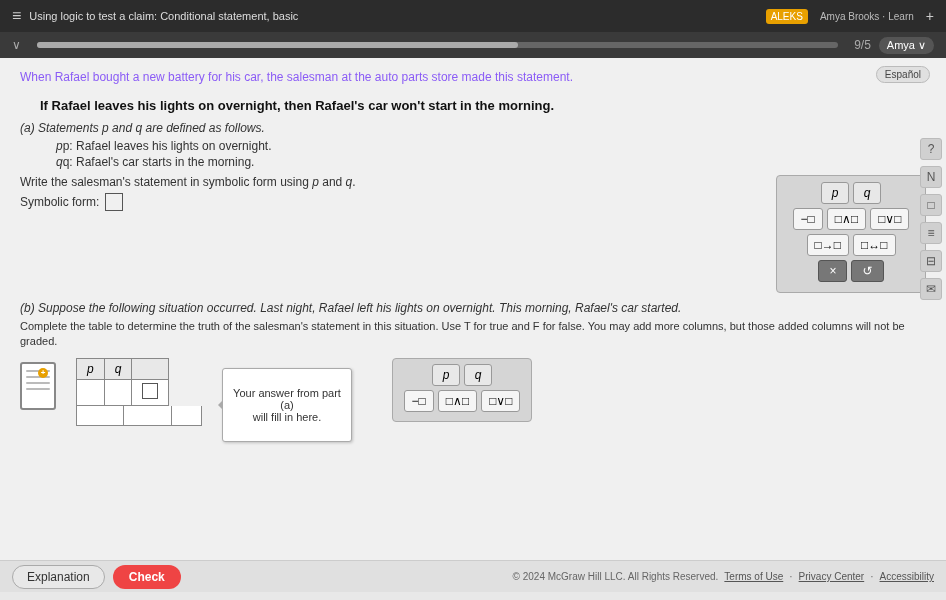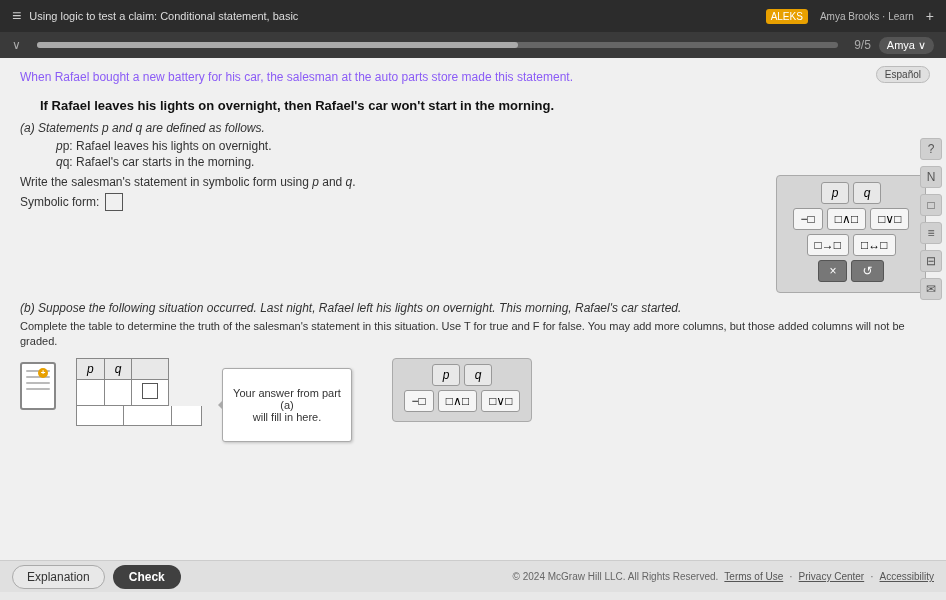--- a/index.html
+++ b/index.html
@@ -346,21 +346,21 @@
       background: #e8e8e8;
       border: 1px solid #aaa;
       border-radius: 14px;
       padding: 4px 14px;
       font-size: 12px;
       cursor: pointer;
       color: #333;
     }
 
     .check-btn {
-      background: #404040;
+      background: #ef4444;
       border: none;
       border-radius: 14px;
       padding: 5px 16px;
       font-size: 12px;
       cursor: pointer;
       color: white;
       font-weight: bold;
     }
 
     .footer-links {

